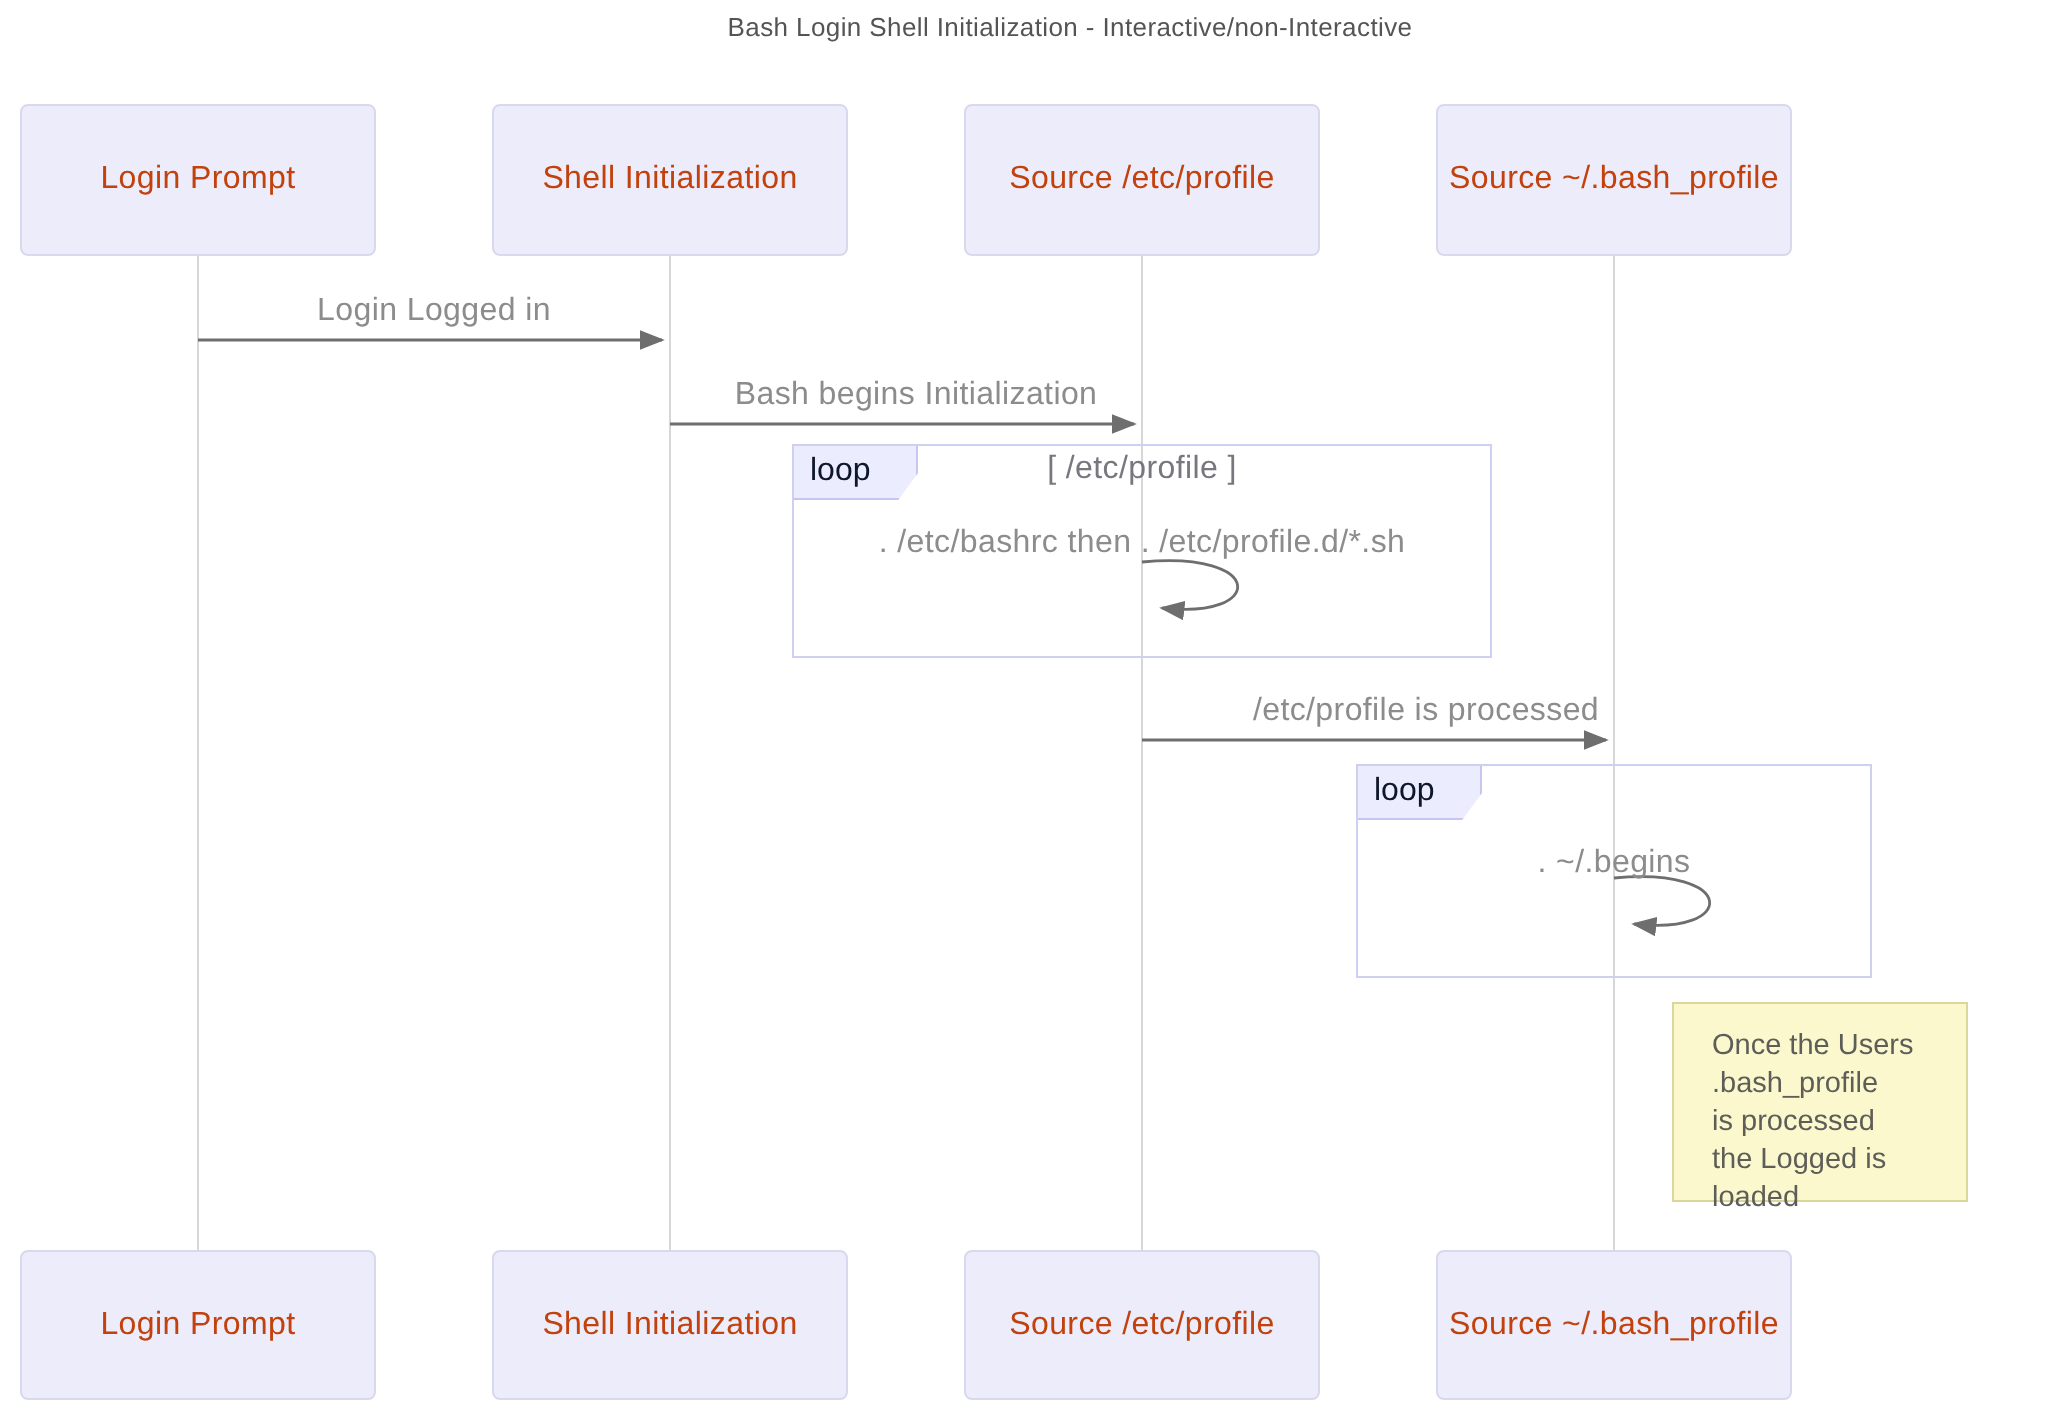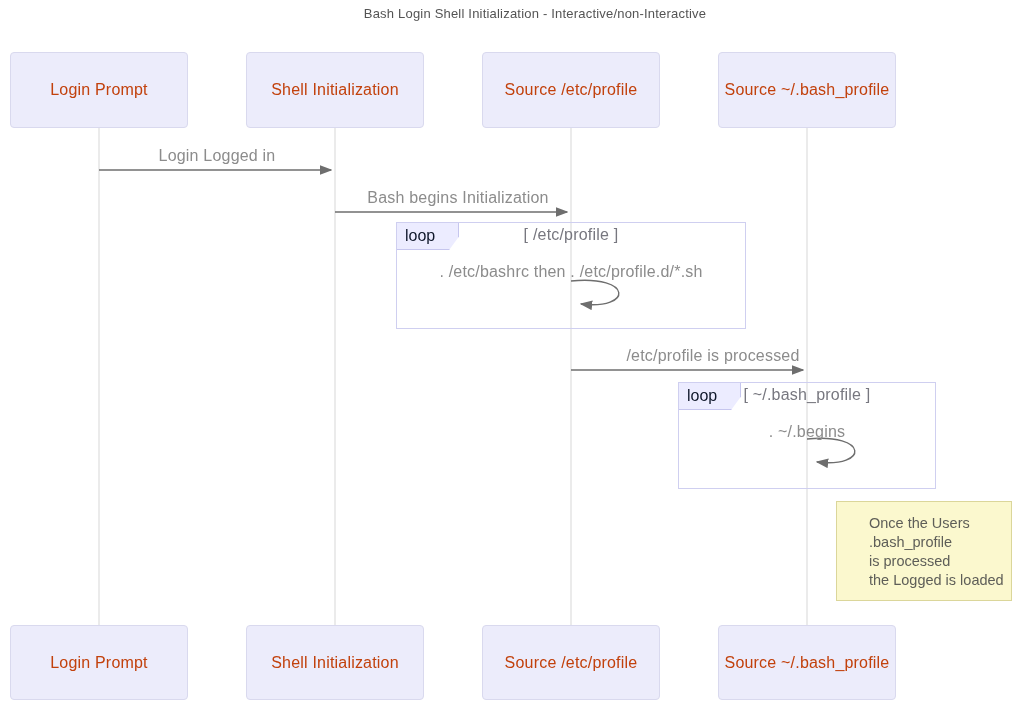--- a/index.html
+++ b/index.html
@@ -81,25 +81,25 @@
     position: absolute;
     left: 0; top: 40px; width: 100%;
     text-align: center;
     font-size: 16px;
     color: #8C8C8C;
     letter-spacing: 0.2px;
   }
   .note {
     position: absolute;
     left: 836px; top: 501px;
-    width: 176px; height: 100px;
+    width: 148px; height: 100px;
     background: #FBF8CE;
     border: 1px solid #DBD69A;
     box-sizing: border-box;
-    padding: 12px 4px 0 32px;
+    padding: 12px 4px 0 19px;
   }
   .note div {
     font-size: 14.5px;
     line-height: 19px;
     color: #5E5E58;
   }
 </style>
 </head>
 <body>
 
@@ -144,21 +144,20 @@
   <div class="msg-label" style="left:571px; top:345px; width:236px;margin-left:24px;">/etc/profile is processed</div>
 
   <div class="loop" style="left:396px; top:222px; width:350px; height:107px;">
     <div class="loop-label">loop</div>
     <div class="loop-guard">[ /etc/profile ]</div>
     <div class="loop-msg">. /etc/bashrc then . /etc/profile.d/*.sh</div>
   </div>
 
   <div class="loop" style="left:678px; top:382px; width:258px; height:107px;">
     <div class="loop-label">loop</div>
-    <div class="loop-guard">[ ~/.bash_profile ]</div>
     <div class="loop-msg">. ~/.begins</div>
   </div>
 
   <div class="note">
     <div>Once the Users</div>
     <div>.bash_profile</div>
     <div>is processed</div>
     <div>the Logged is loaded</div>
   </div>
 

